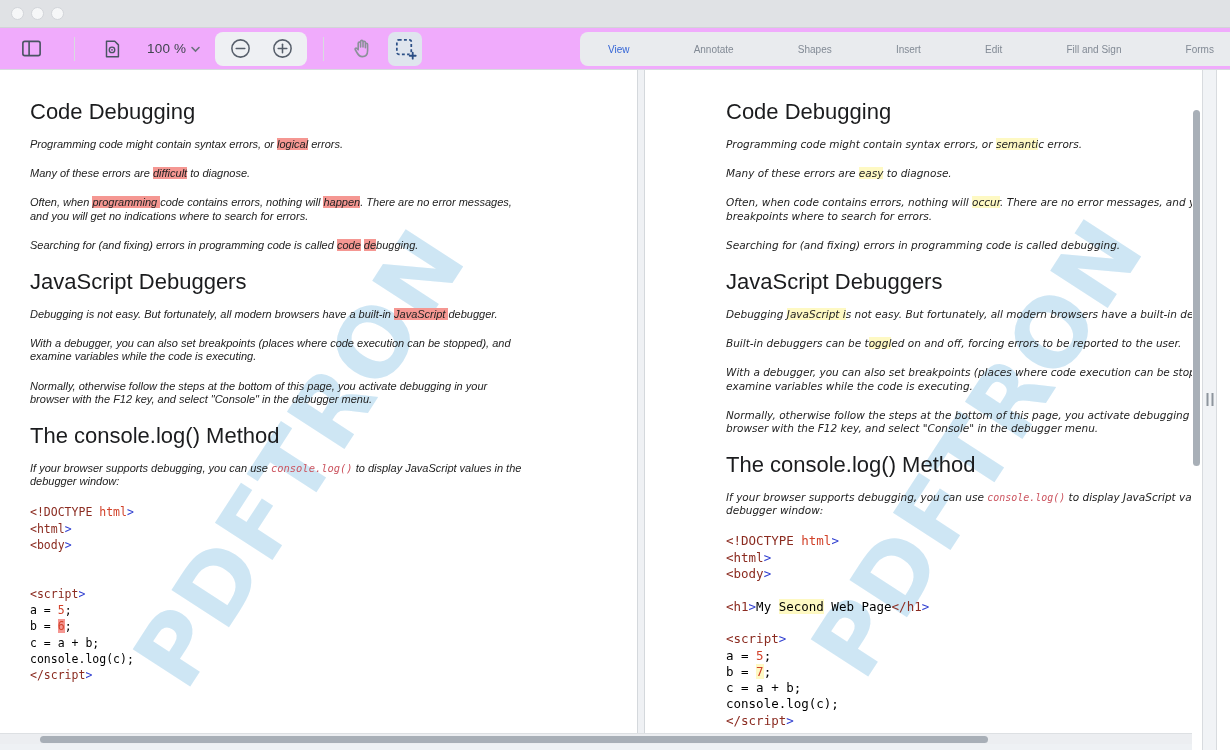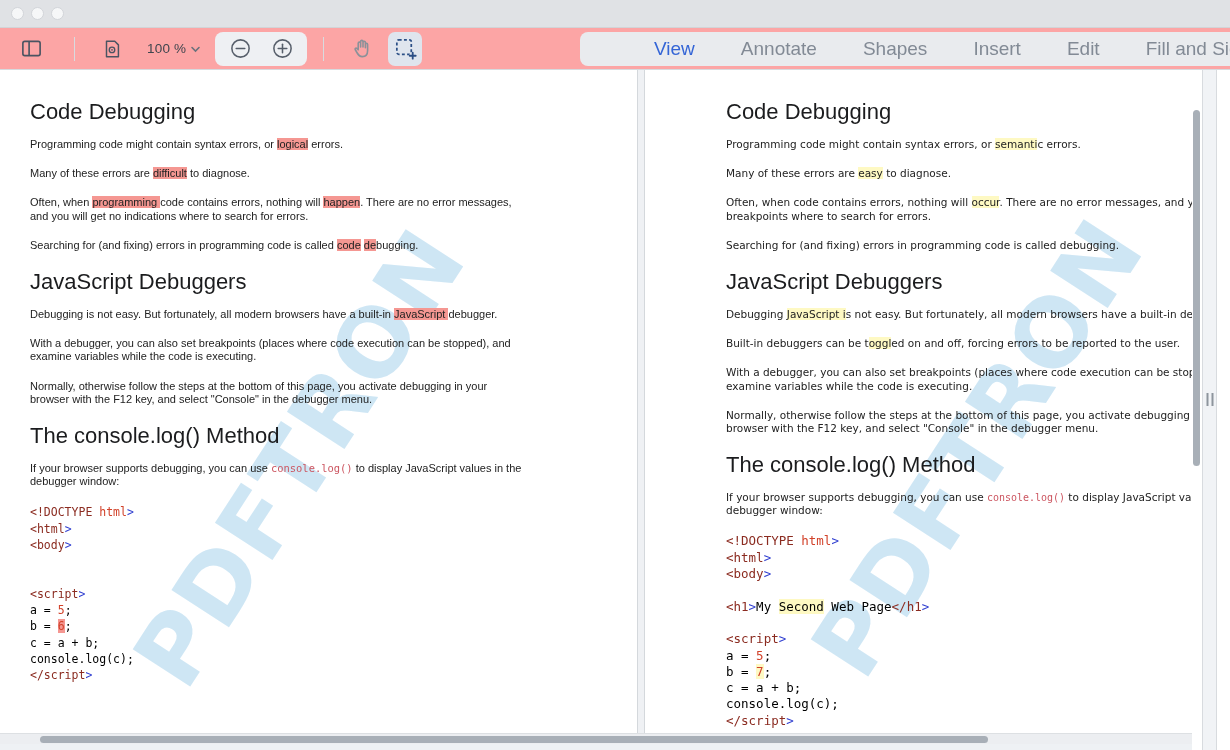--- a/index.html
+++ b/index.html
@@ -8,36 +8,36 @@
   .window { position:relative; width:1230px; height:750px; overflow:hidden; background:#fff; }
 
   
   .titlebar { position:absolute; left:0; top:0; width:1230px; height:28px;
               background:#e0e2e5; border-bottom:1px solid #d2d4d7; }
   .tl-btn { position:absolute; top:7px; width:13px; height:13px; border-radius:50%;
             background:#f6f7f8; border:1px solid #d2d5d9; }
 
   
   .toolbar { position:absolute; left:0; top:28px; width:1230px; height:42px;
-             background:#fca5a5; border-bottom:1px solid #d7dade; }
+             background:#f0abfc; border-bottom:1px solid #d7dade; }
   .tool-left { position:absolute; left:0; top:0; height:41px; display:flex; align-items:center; padding-left:18px; }
   .tb-icon { display:flex; align-items:center; justify-content:center; width:26px; height:26px; }
   .tb-div { width:1px; height:24px; background:#d8dbdf; }
   .zoom-label { font-size:13.5px; color:#3f454e; margin:0 4px 0 0; letter-spacing:.2px; }
   .zoom-pill { display:flex; align-items:center; gap:16px; background:#eef0f3; border-radius:8px;
                height:34px; padding:0 12px; }
   .tool-tile { width:34px; height:34px; border-radius:7px; display:flex; align-items:center; justify-content:center; }
   .tool-tile.active { background:#dfe5ee; }
   .sp { display:inline-block; }
 
   
   .tabs-pill { position:absolute; left:580px; top:4px; width:660px; height:34px;
                background:#e9ebee; border-radius:8px; display:flex; align-items:center;
                justify-content:space-between; padding:0 26px 0 28px; }
-  .tab { font-size:19px; color:#828a95; white-space:nowrap; cursor:default;margin-left:46px; }
+  .tab { font-size:10px; color:#828a95; white-space:nowrap; cursor:default; }
   .tab.active { color:#3465d6; }
 
   
   .content { position:absolute; left:0; top:70px; width:1230px; height:663px; background:#fff; }
   .pane { position:absolute; top:0; height:663px; overflow:hidden; background:#fff; }
   .pane-left { left:0; width:637px; }
   .pane-right { left:645px; width:547px; }
   .pane-divider { position:absolute; left:637px; top:0; width:8px; height:663px;
                   background:#eff1f4; border-left:1px solid #d4d8dc; border-right:1px solid #d4d8dc; }
   .page-content { position:relative; z-index:1; padding:28px 16px 0 30px; }
@@ -46,21 +46,21 @@
   .watermark { position:absolute; z-index:0; font-family:"DejaVu Sans", sans-serif;
                font-weight:bold; font-size:94px; letter-spacing:2px; color:#c2e0f2; opacity:.8;
                white-space:nowrap; transform:translate(-50%,-50%) rotate(-57deg); pointer-events:none; }
   .pane-left  .watermark { left:300px; top:388px; }
   .pane-right .watermark { left:333px; top:378px; }
 
   
   .doc-h1 { font-family:"Liberation Sans", sans-serif; font-weight:400; font-size:22px;
             line-height:28px; color:#1b1c1e; margin:0 0 12px 0; }
   .page-content > .doc-h1:not(:first-child) { margin-top:16px; }
-  .doc-p { margin:0 7px 16px 0; color:#222; }
+  .doc-p { margin:0 7px 16px 0; color:#222;font-style:italic; }
   .pane-left  .doc-p { font-family:"Liberation Sans", sans-serif; font-size:11px; }
   .pane-right .doc-p { font-family:"DejaVu Sans", sans-serif; font-size:10.5px; }
   .doc-p .line, .doc-code .line { white-space:pre; }
   .doc-p .line { line-height:13.2px; height:13.2px; }
   .doc-code { color:#000; margin:0; }
   .pane-left  .doc-code { font-family:"DejaVu Sans Mono", monospace; font-size:11.5px; }
   .pane-right .doc-code { font-family:"DejaVu Sans Mono", monospace; font-size:12.5px; }
   .doc-code .line { line-height:16.3px; height:16.3px; }
 
   .s-tag  { color:#8b2b20; }

